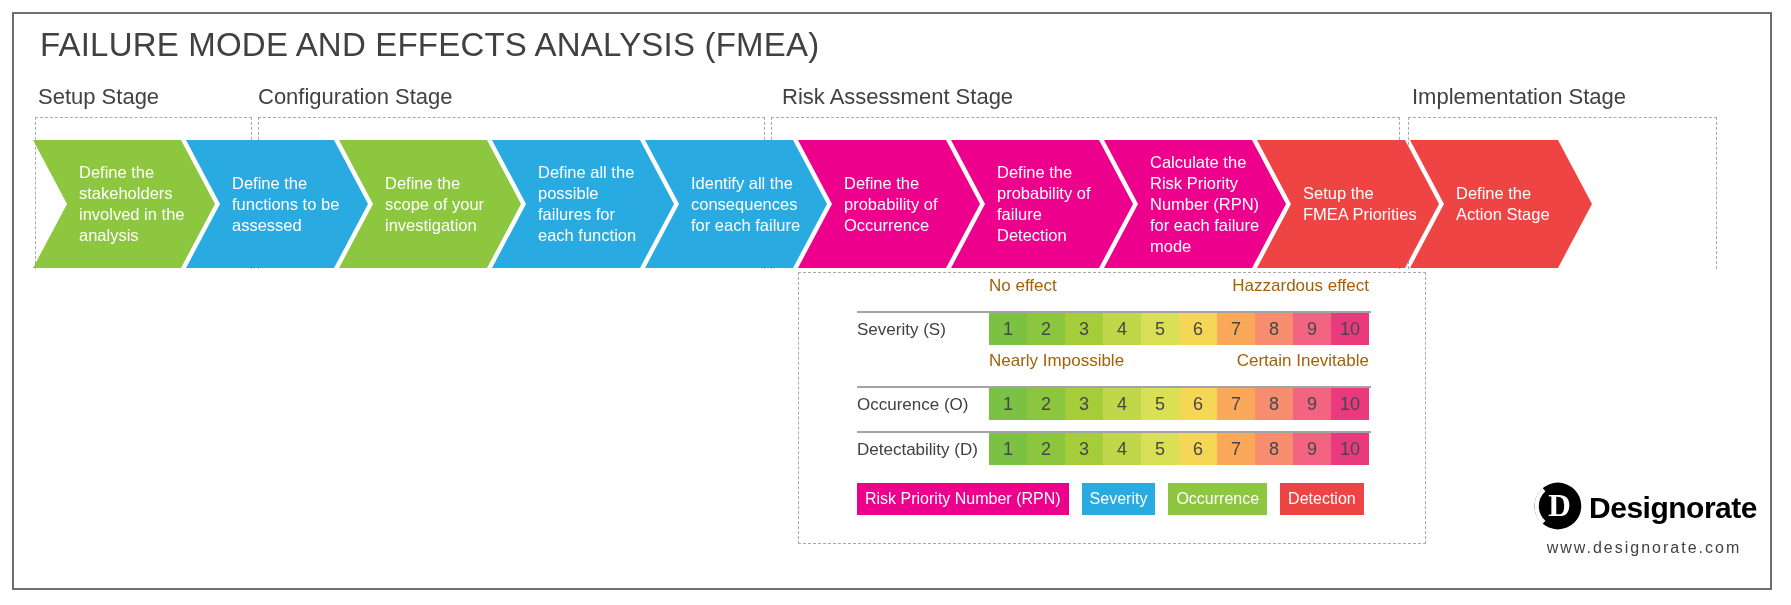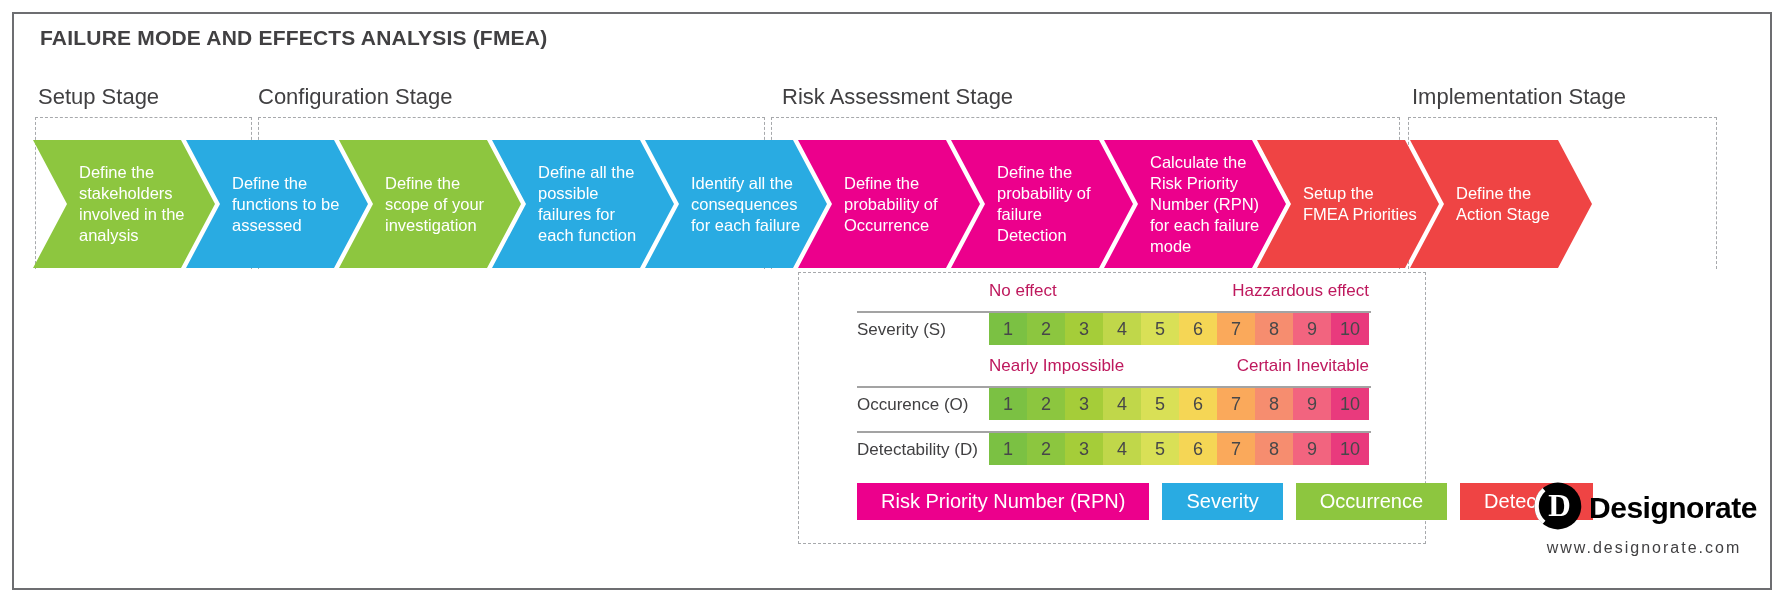--- a/index.html
+++ b/index.html
@@ -1,49 +1,49 @@
 <!DOCTYPE html>
 <html><head>
 <meta charset="utf-8">
 <style>
   * { margin:0; padding:0; box-sizing:border-box; }
   html,body { background:#ffffff; }
   body { font-family:"Liberation Sans", sans-serif; }
   .canvas { position:relative; width:1791px; height:605px; background:#fff; overflow:hidden; }
   .frame { position:absolute; left:12px; top:12px; width:1760px; height:578px; border:2px solid #6d6e71; }
 
-  .page-title { position:absolute; left:40px; top:26px; font-size:21px; font-weight:700; color:#414042; letter-spacing:.2px; }
+  .page-title { position:absolute; left:40px; top:26px; font-size:33px; font-weight:400; color:#414042; letter-spacing:.2px; }
 
   .stage-label { position:absolute; top:84px; font-size:22px; color:#414042; }
   .stage-box { position:absolute; top:117px; height:152px; border:1px dashed #a7a9ac; border-bottom:none; }
 
   .arrows-row { position:absolute; left:33px; top:140px; height:160px; display:flex; }
   .arrow { width:182px; height:128px; flex:0 0 auto; display:flex; align-items:center;
            clip-path:polygon(0 0, calc(100% - 34px) 0, 100% 50%, calc(100% - 34px) 100%, 0 100%, 34px 50%); }
   .arrow + .arrow { margin-left:-29px; }
   .arrow-text { display:block; padding:0 22px 0 46px; color:#fff; font-size:16.5px; line-height:21px; }
 
   .bg-green  { background:#8dc63f; }
   .bg-blue   { background:#29abe2; }
   .bg-pink   { background:#ec008c; }
   .bg-orange { background:#ef4444; }
 
   .risk-panel { position:absolute; left:798px; top:272px; width:628px; height:272px;
                 border:1px dashed #a7a9ac; padding:8px 0 0 58px; }
   .scale-group { width:514px; margin-bottom:11px; }
   .scale-header { margin-left:132px; width:380px; display:flex; justify-content:space-between;
-                  font-size:17px; color:#be185d; height:24px; align-items:flex-start; padding-bottom:14px; }
+                  font-size:17px; color:#a16207; height:24px; align-items:center; padding-bottom:14px; }
   .scale-row { display:flex; border-top:2px solid #a3a3a3;margin-top:6px; }
   .scale-label { width:132px; font-size:17px; color:#414042; padding-top:7px; }
   .scale-cells { display:flex; }
   .cell { width:38px; height:32px; display:flex; align-items:center; justify-content:center;
           font-size:18px; color:#474749; }
 
   .legend-row { display:flex; gap:13px; margin-top:18px; }
-  .legend-chip { color:#fff; font-size:20px; padding:7px 24px; white-space:nowrap; }
+  .legend-chip { color:#fff; font-size:16px; padding:7px 8px; white-space:nowrap; }
 
   .logo { position:absolute; left:1536px; top:480px; width:216px; text-align:center; }
   .logo-top { display:flex; align-items:center; justify-content:center; gap:6px; }
   .logo-name { font-size:30px; font-weight:bold; color:#000; letter-spacing:-.5px; }
   .logo-url { margin-top:3px; font-size:16px; letter-spacing:2px; color:#414042; }
 </style>
 </head>
 <body>
 
 <div class="canvas">

